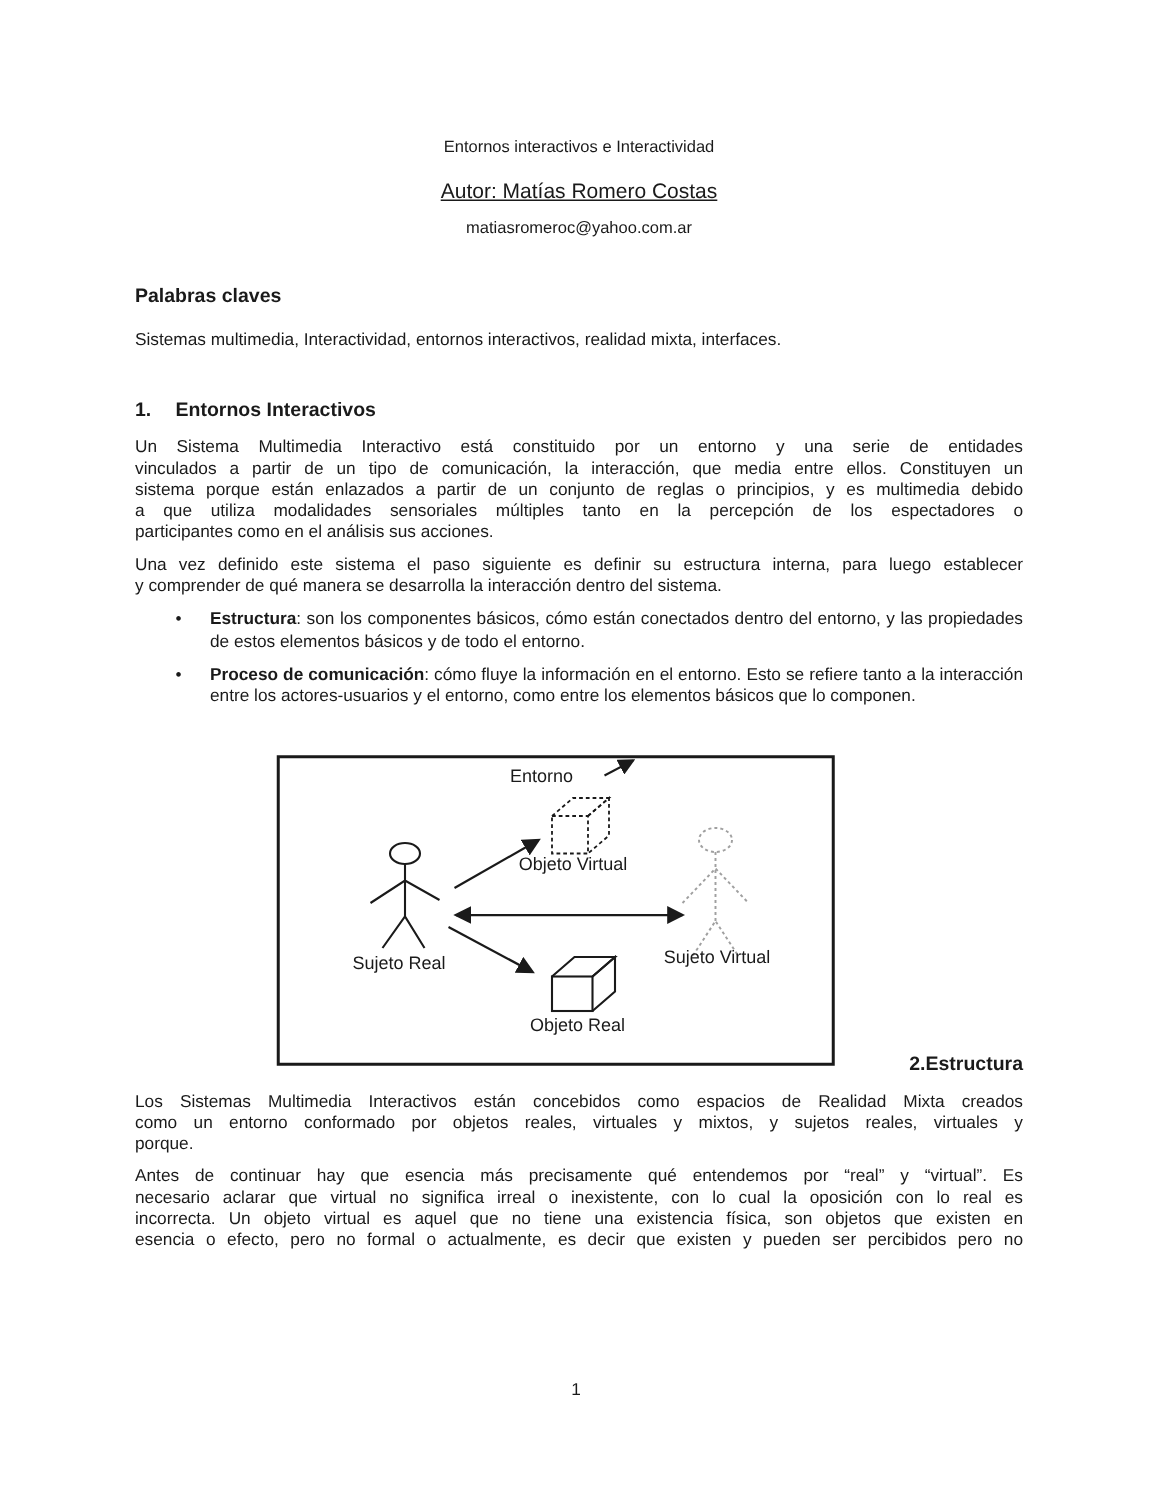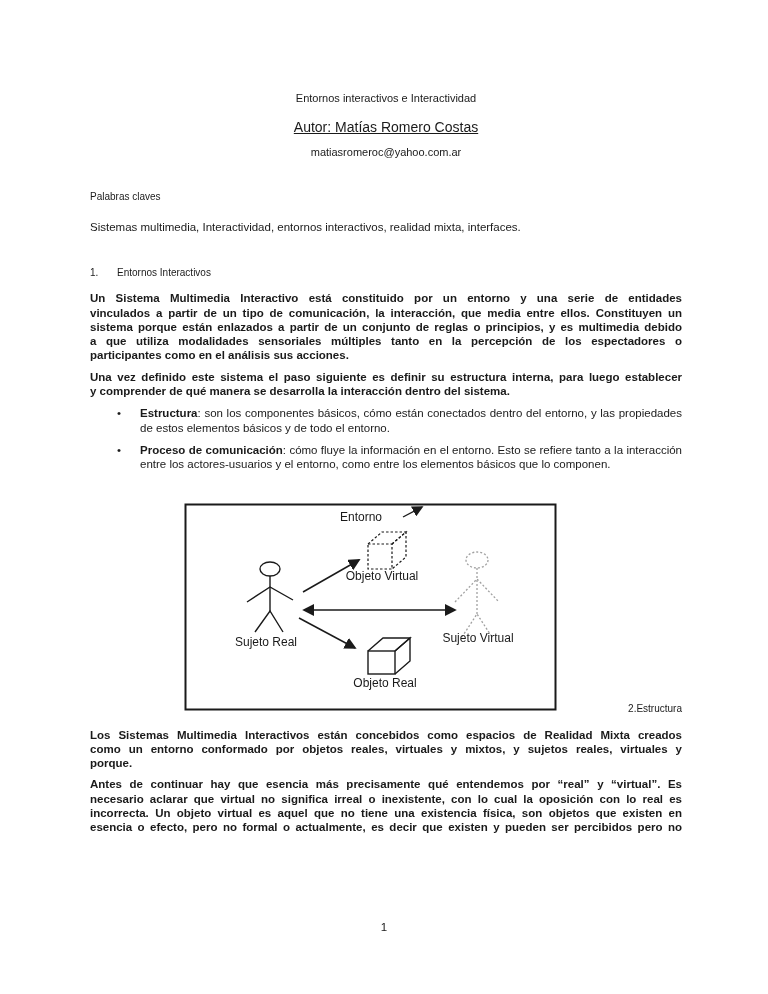--- a/index.html
+++ b/index.html
@@ -6,30 +6,30 @@
   .page {
     position:relative; width:768px; height:994px; margin:0 auto;
     background:#ffffff; color:#1a1a1a;
     font-family:"Liberation Sans", sans-serif;
     overflow:hidden;
   }
   .content { position:absolute; left:90px; top:0; width:592px; }
   .title   { margin:88px 0 0 0; font-size:11px; line-height:21px; font-weight:normal; text-align:center; }
   .author  { margin:9px 0 0 0;  font-size:14px; line-height:18px; text-align:center;text-decoration:underline; }
   .email   { margin:9px 0 0 0;  font-size:11px; line-height:15px; text-align:center; }
-  h2.heading { margin:0; font-size:10px; line-height:17px; font-weight:normal; }
+  h2.heading { margin:0; font-size:13px; line-height:17px; font-weight:bold; }
   .kw-heading   { margin-top:28px !important; }
   .sec1-heading { margin-top:30px !important; }
   .sec2-heading { margin-top:29px !important;text-align:right; }
   .hnum { display:inline-block; width:27px; }
   .body-text { font-size:11.5px; line-height:14.3px; }
   .kw-body { margin:15px 0 0 0; }
   .para-1 { margin:10px 0 0 0; }
   .para   { margin:7px 0 0 0; }
-  .jline { text-align:justify; text-align-last:justify;font-weight:bold; }
+  .jline { text-align:justify; text-align-last:justify; }
   .jline.jlast { text-align-last:left; }
   ul.bullets { margin:7px 0 0 0; padding:0; list-style:none; }
   ul.bullets li { position:relative; padding-left:50px; margin-top:8px; text-align:justify; }
   ul.bullets li .bullet-glyph { position:absolute; left:27px; top:0; }
   ul.bullets li b { font-weight:bold; }
   .figure-wrap { margin:31px 0 0 94px; width:373px; height:168px; }
   .figure-wrap svg { display:block; }
   .fig-label { font-size:12px; fill:#1a1a1a; }
   .caption { margin:9px 0 0 0; font-size:11.5px; line-height:14px; font-weight:bold; text-align:center; }
   .page-number { position:absolute; left:0; right:0; top:921px; text-align:center; font-size:11.5px; }

